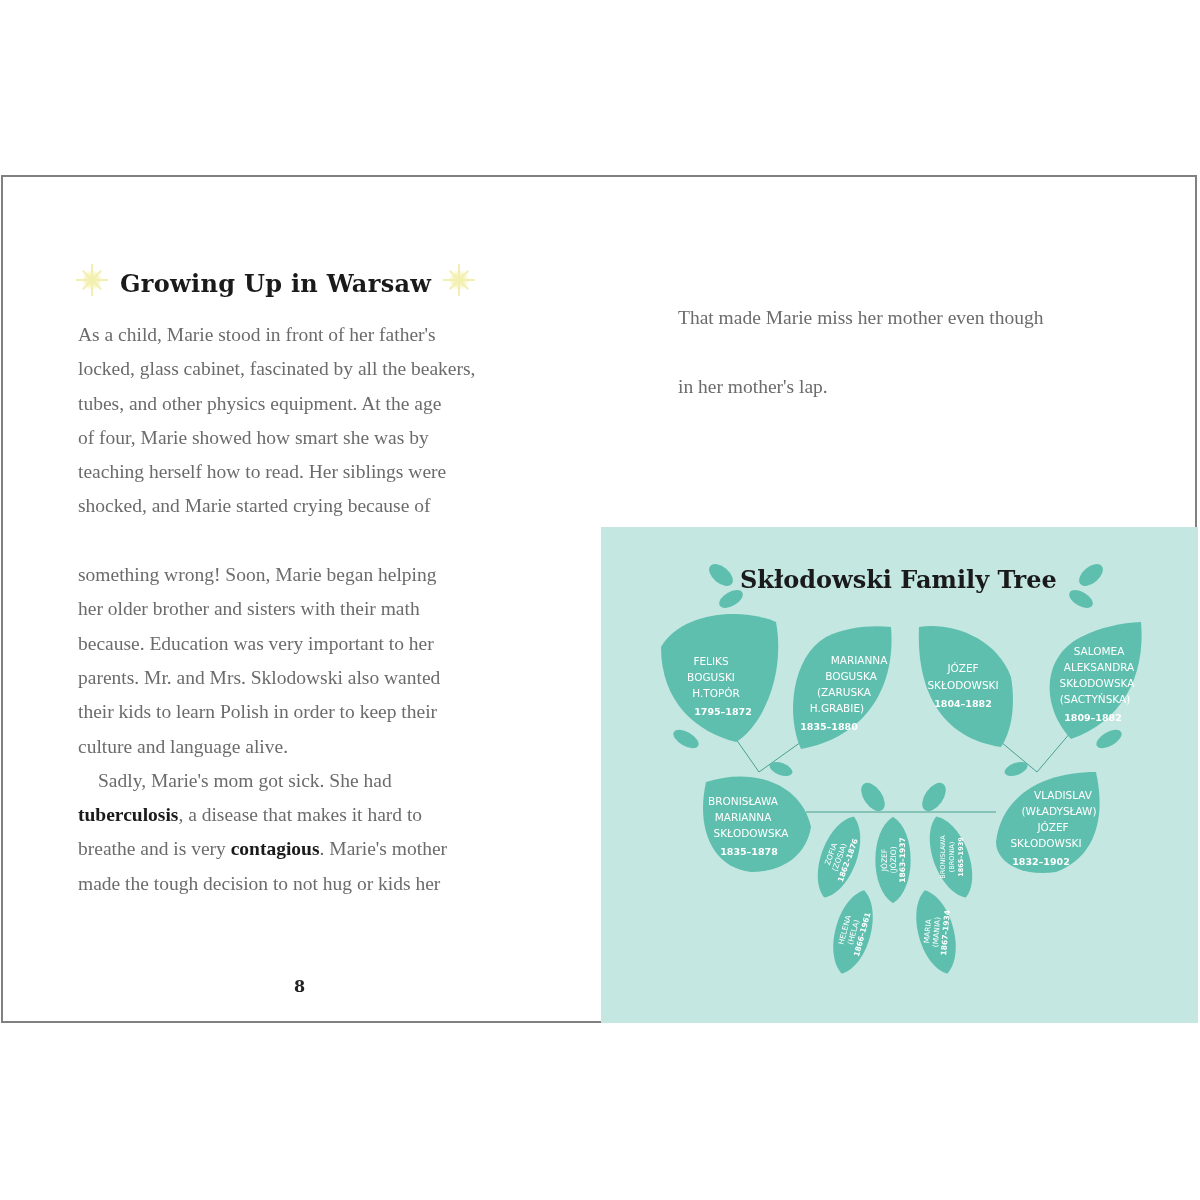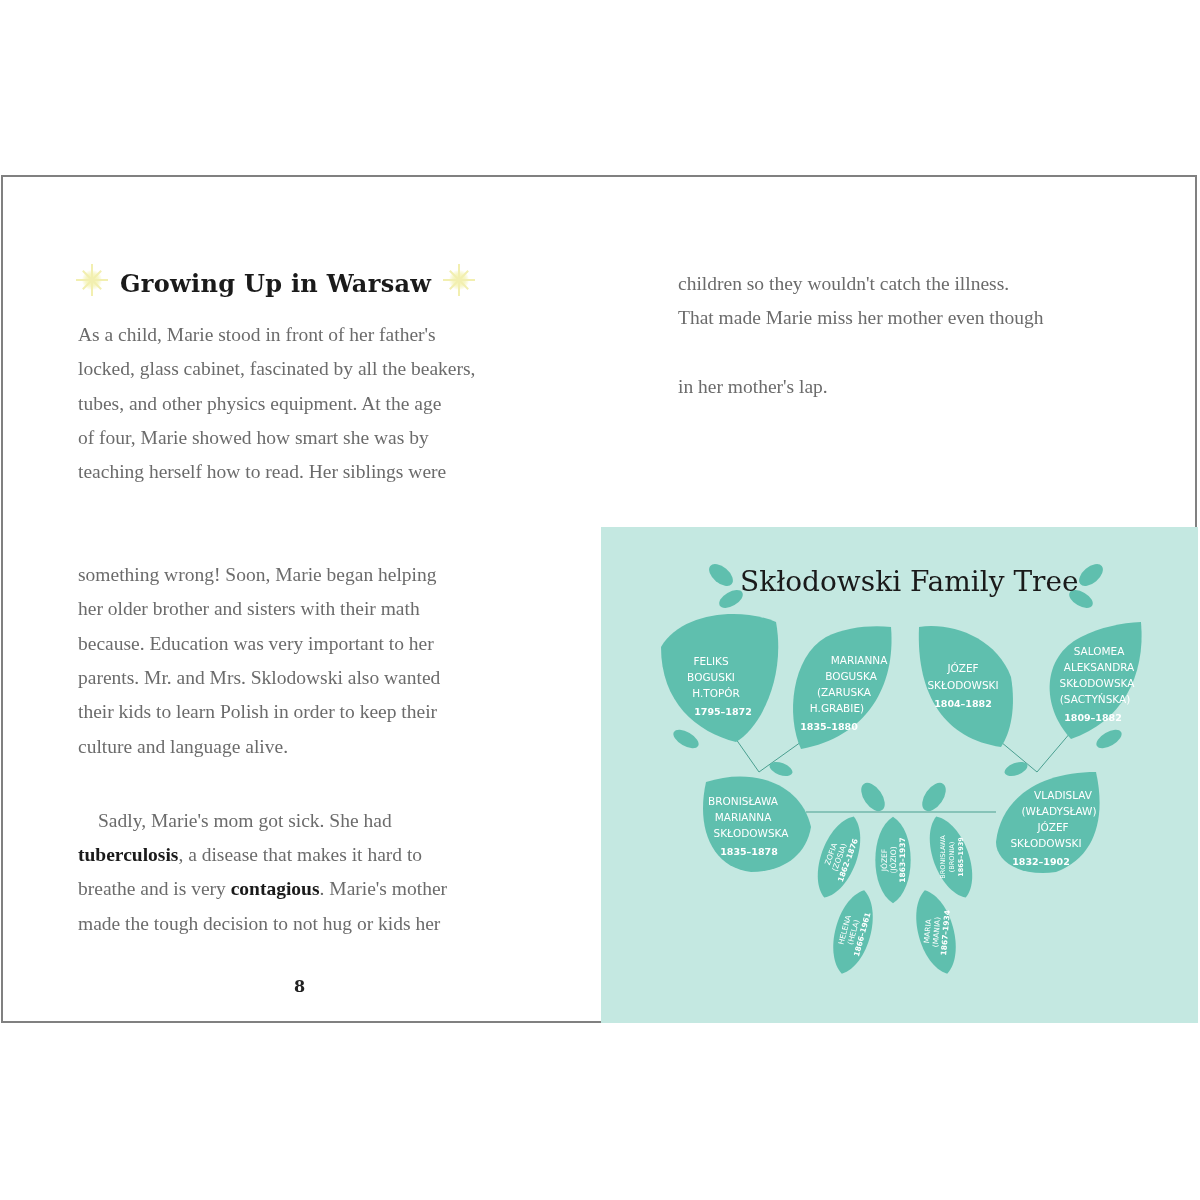--- a/index.html
+++ b/index.html
@@ -10,25 +10,25 @@
   .sparkle::before { content:""; position:absolute; left:8px; top:8px; width:20px; height:20px; border-radius:50%; background:radial-gradient(circle,#f3f1a0 0%,#f7f6c8 45%,rgba(255,255,255,0) 75%); }
   .sparkle span { position:absolute; left:17px; top:2px; width:2px; height:32px; background:#f2efb0; }
   .sparkle span.h { transform:rotate(90deg); }
   .sparkle span.d1 { transform:rotate(45deg); height:26px; top:5px; }
   .sparkle span.d2 { transform:rotate(-45deg); height:26px; top:5px; }
   .heading-text { font-family:"DejaVu Serif", serif; font-weight:bold; font-size:24px; color:#1a1a1a; letter-spacing:0.3px; }
   .body-col { position:absolute; font-family:"Liberation Serif", serif; font-size:19.5px; color:#6b6b6b; line-height:34.3px; }
   .left-col { left:78px; top:318px; width:460px; }
   .right-col { left:678px; top:267px; width:460px; }
   .body-col p { margin:0; }
-  .body-col p.indent { text-indent:20px;margin-top:40px; }
+  .body-col p.indent { text-indent:20px; }
   .body-col b { color:#1a1a1a; font-weight:bold;text-align:right; }
   .page-num { position:absolute; left:294px; top:977px; font-family:"DejaVu Serif", serif; font-weight:bold; font-size:16px; color:#222; }
   .tree-panel { position:absolute; left:601px; top:527px; width:597px; height:496px; background:#c4e8e1; }
-  .tree-title { position:absolute; left:740px; top:565px; font-family:"DejaVu Serif", serif; font-weight:normal; font-size:28px; color:#1a1a1a; }
+  .tree-title { position:absolute; left:740px; top:565px; font-family:"DejaVu Serif", serif; font-weight:bold; font-size:24px; color:#1a1a1a; }
   .tree-svg { position:absolute; left:601px; top:527px; }
   .leaf-label { font-family:"DejaVu Sans", sans-serif; fill:#ffffff; text-anchor:middle; }
 </style>
 </head>
 <body>
 
 <div class="spread"></div>
 
 <div class="heading">
   <div class="sparkle">
@@ -46,42 +46,42 @@
     </div>
 </div>
 
 <div class="body-col left-col">
   <p>
     <span>As a child, Marie stood in front of her father's</span><br>
     <span>locked, glass cabinet, fascinated by all the beakers,</span><br>
     <span>tubes, and other physics equipment. At the age</span><br>
     <span>of four, Marie showed how smart she was by</span><br>
     <span>teaching herself how to read. Her siblings were</span><br>
-    <br>
+    <span>shocked, and Marie started crying because of</span><br>
     <br>
     <span>something wrong! Soon, Marie began helping</span><br>
     <span>her older brother and sisters with their math</span><br>
     <span>because. Education was very important to her</span><br>
     <span>parents. Mr. and Mrs. Sklodowski also wanted</span><br>
     <span>their kids to learn Polish in order to keep their</span><br>
     <span>culture and language alive.</span>
   </p>
   <p class="indent">
     <span>Sadly, Marie's mom got sick. She had</span><br>
     <b>tuberculosis</b><span>, a disease that makes it hard to</span><br>
     <span>breathe and is very </span><b>contagious</b><span>. Marie's mother</span><br>
     <span>made the tough decision to not hug or kids her</span>
   </p>
 </div>
 
 <div class="page-num">8</div>
 
 <div class="body-col right-col">
   <p>
-    <span>children so they wouldn't catch the illness.</span><br>
+    <br>
     <span>That made Marie miss her mother even though</span><br>
     <br>
     <span>in her mother's lap.</span>
   </p>
 </div>
 
 <div class="tree-panel"></div>
 
 <svg class="tree-svg" width="597" height="496" viewBox="0 0 597 496">
   <defs>

